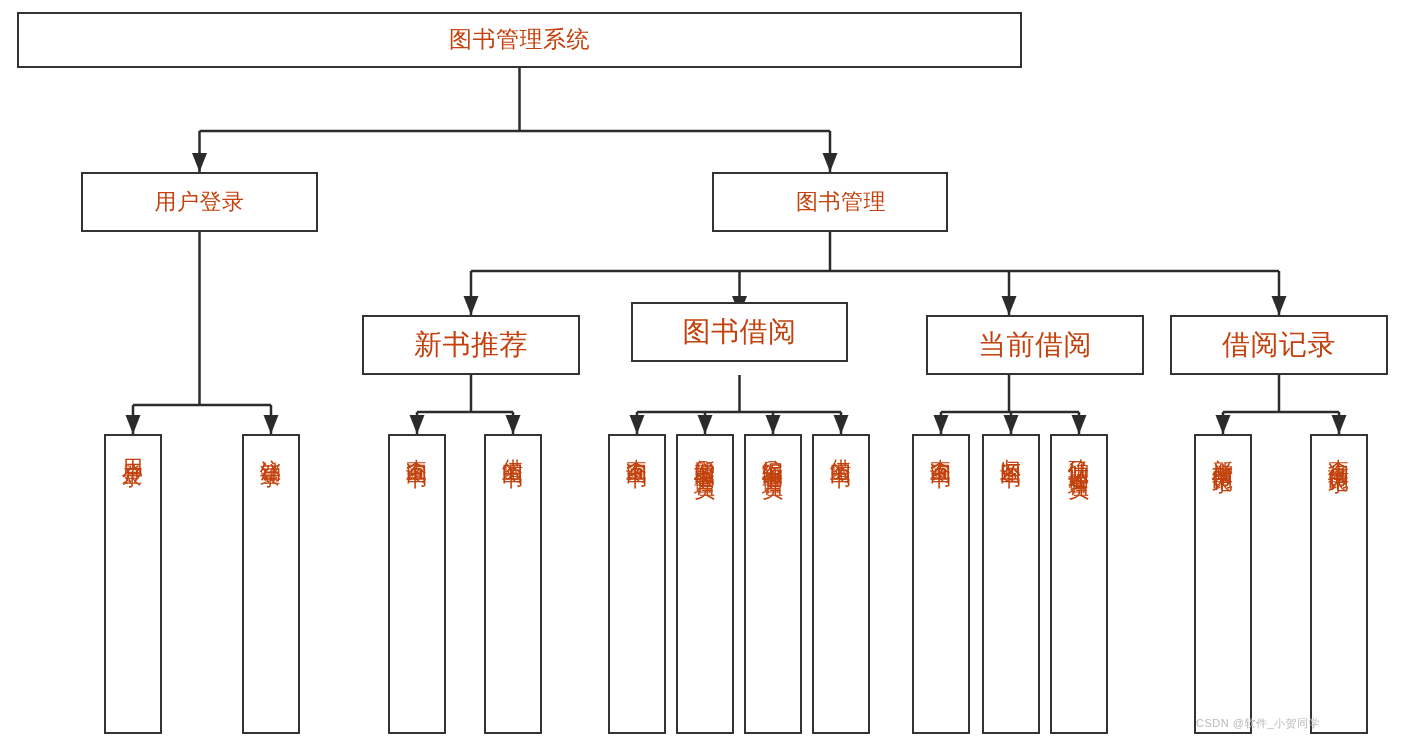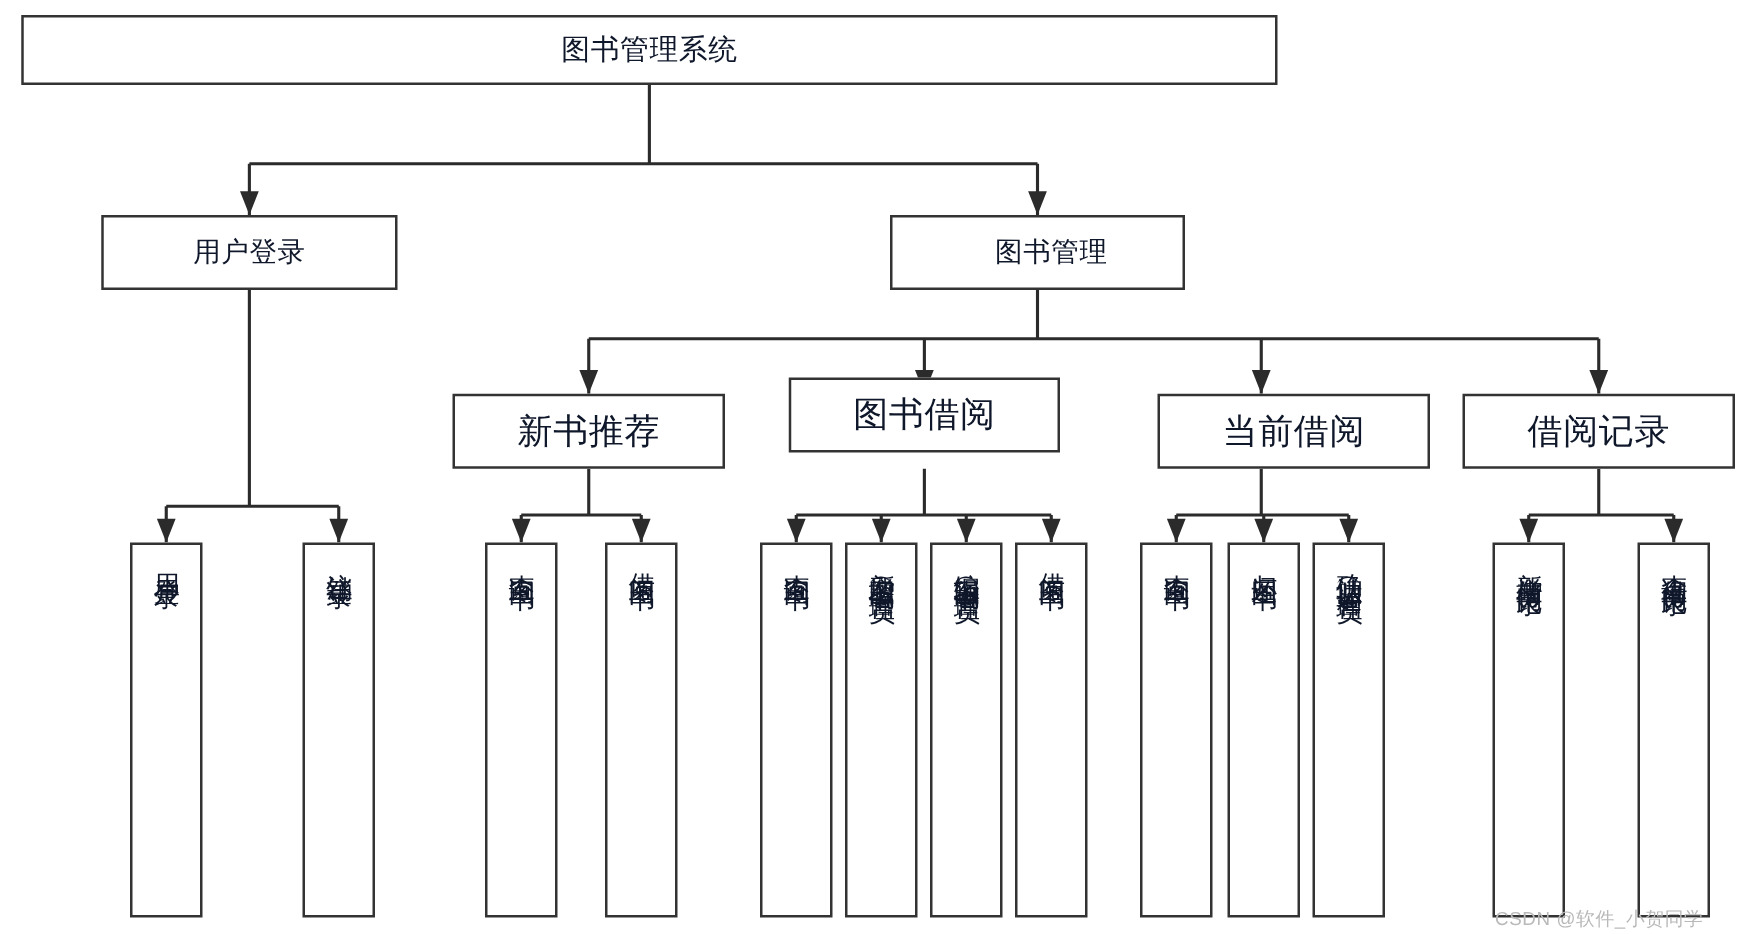--- a/index.html
+++ b/index.html
@@ -29,21 +29,21 @@
     position: absolute;
     box-sizing: border-box;
     background: #ffffff;
     border: 2.5px solid #333333;
     display: flex;
     align-items: center;
     justify-content: center;
     overflow: hidden;
   }
   .node-label {
-    color: #0f172a;
+    color: #c2410c;
     text-align: center;
     line-height: 1.18;
     letter-spacing: 0.5px;
     white-space: pre;
     user-select: none;
   }
   .node-root > .node-label {
     font-size: 23px;
   }
   .node-level2 > .node-label {
@@ -60,26 +60,25 @@
   .node-leaf > .node-label {
     font-size: 21px;
     writing-mode: vertical-rl;
     text-orientation: upright;
     letter-spacing: 3px;
     line-height: 1;
     white-space: nowrap;
   }
   .watermark {
     position: absolute;
-    font-size: 15px;
+    font-size: 11px;
     color: #b9b9b9;
     white-space: nowrap;
     user-select: none;
     letter-spacing: 0.5px;
-    margin-top: 10px;
   }
 </style>
 </head>
 <body>
 
 <div id="diagram-canvas">
   <svg id="diagram-svg" viewBox="0 0 1405 747" xmlns="http://www.w3.org/2000/svg">
       <line x1="519.5" y1="68" x2="519.5" y2="131" stroke="#2b2b2b" stroke-width="2.5"></line>
       <line x1="199.5" y1="131" x2="830" y2="131" stroke="#2b2b2b" stroke-width="2.5"></line>
       <line x1="199.5" y1="131" x2="199.5" y2="172" stroke="#2b2b2b" stroke-width="2.5"></line>

